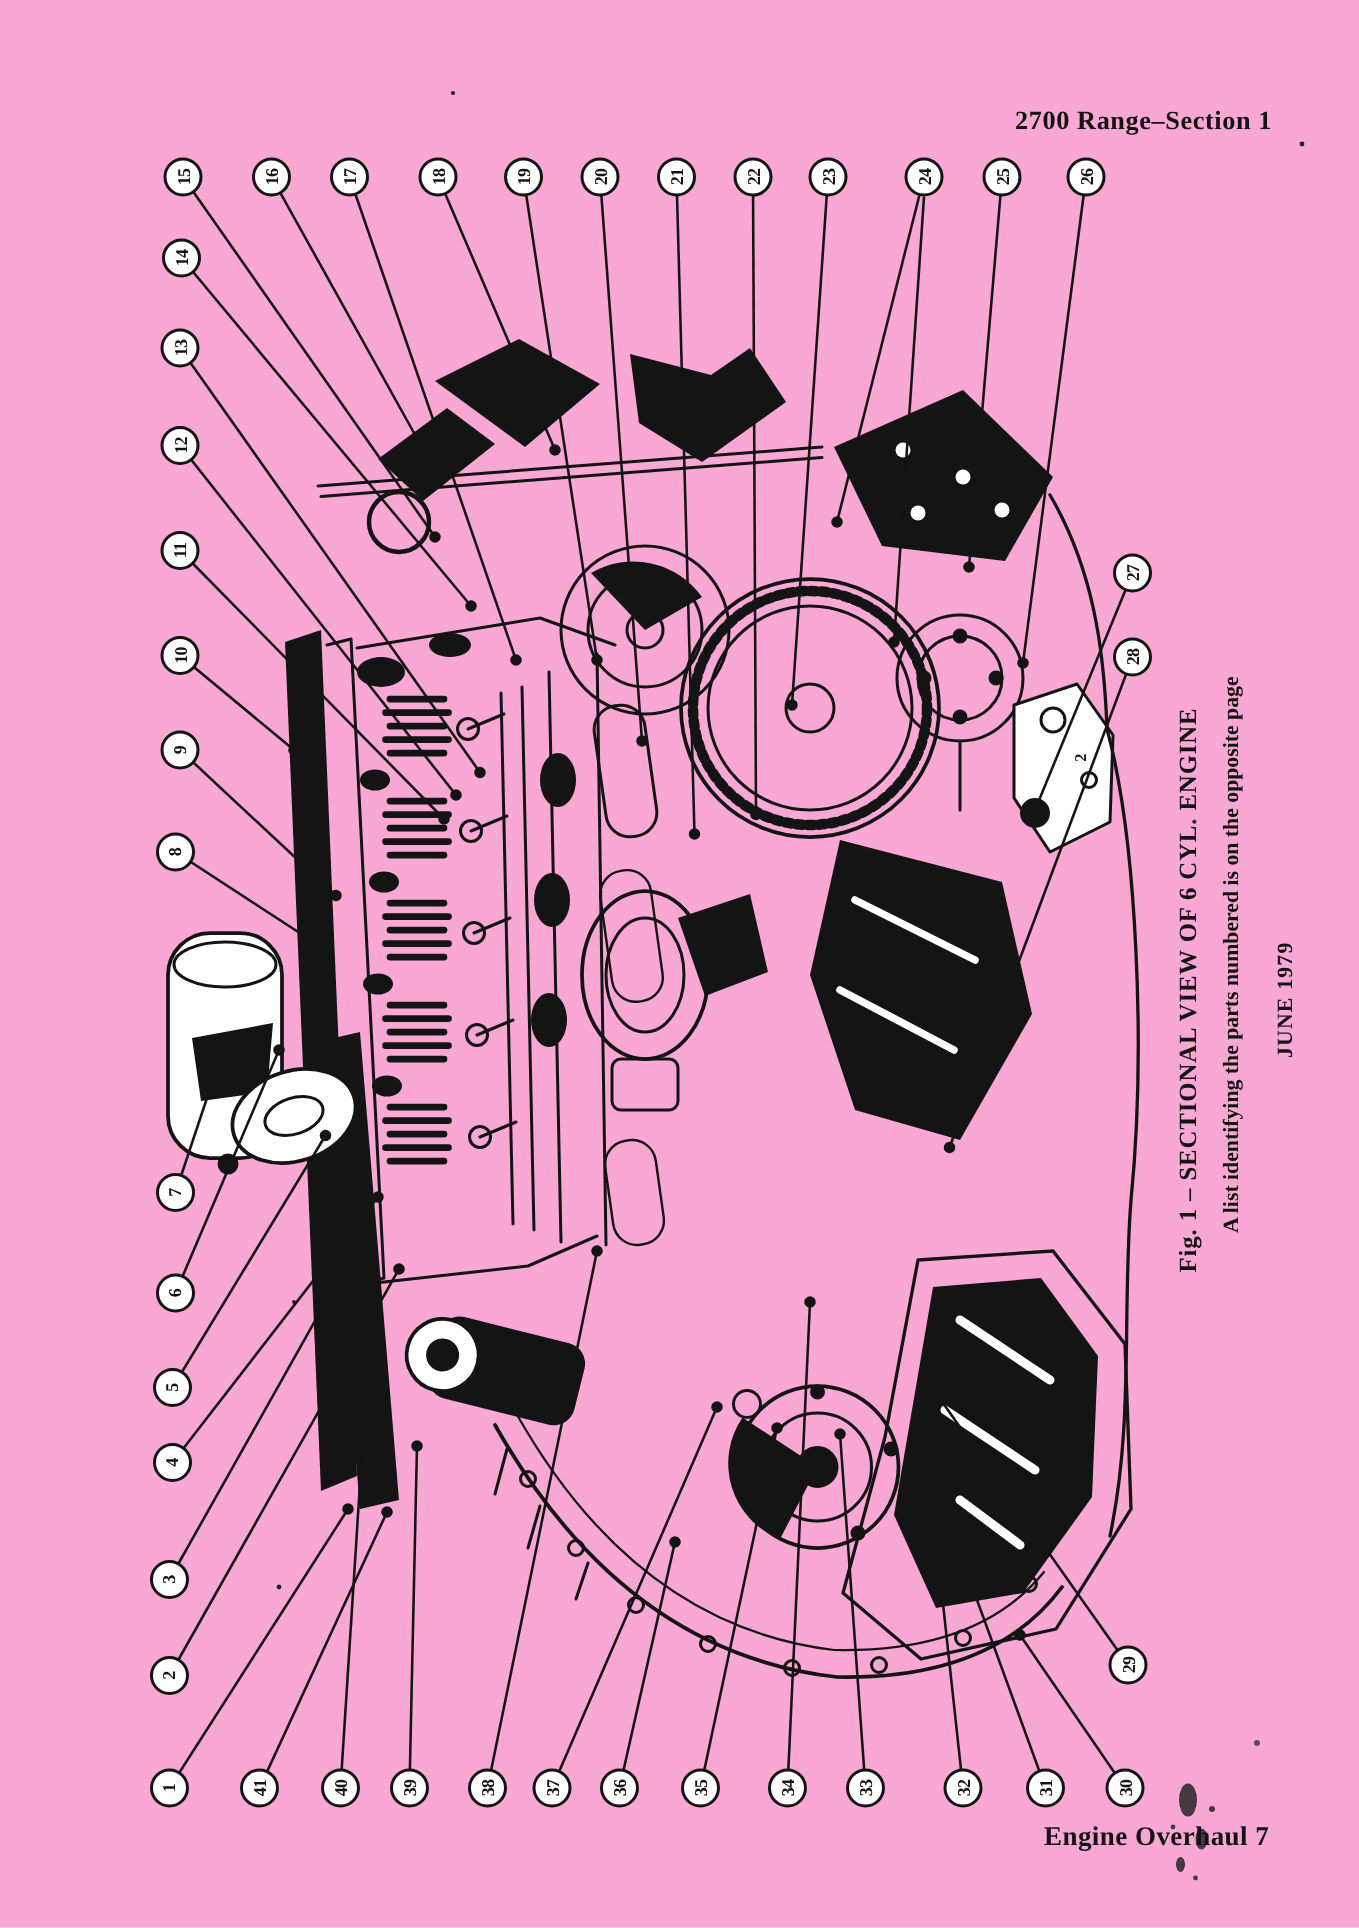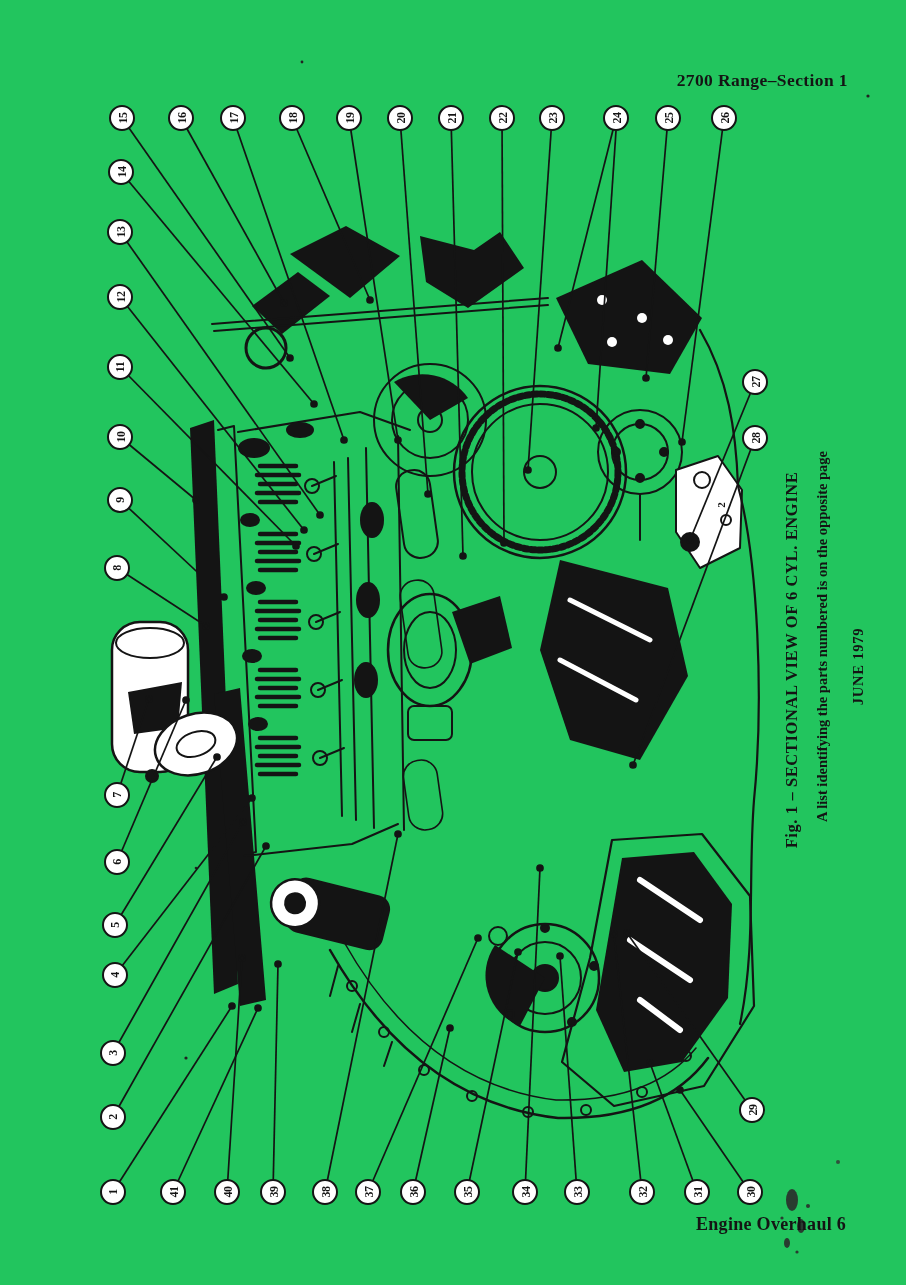--- a/index.html
+++ b/index.html
@@ -1,17 +1,17 @@
 <!DOCTYPE html>
 <html><head>
 <meta charset="utf-8">
 <style>
   html,body{margin:0;padding:0;background:#e8e8e4;}
   #page{
-    position:relative;width:906px;height:1285px;background:#22c55e;
+    position:relative;width:906px;height:1285px;background:#f9a8d4;
     font-family:"Liberation Serif",serif;color:#141414;overflow:hidden;
     margin:0 auto;
   }
   .abs{position:absolute;}
   #header-text{
     top:70px;right:58px;font-size:17.5px;font-weight:600;letter-spacing:.4px;
   }
   #footer-text{
     top:1214px;left:696px;font-size:18px;font-weight:600;letter-spacing:.3px;
   }
@@ -410,14 +410,14 @@
       </div>
     </div>
 
   <div id="header-text" class="abs">2700 Range–Section 1</div>
 
   <div id="caption-title" class="rot">Fig. 1 – SECTIONAL VIEW OF 6 CYL. ENGINE</div>
   <div id="caption-subtitle" class="rot">A list identifying the parts numbered is on the opposite page</div>
   <div id="caption-date" class="rot">JUNE 1979</div>
   <div id="bracket-part-label" class="rot">2</div>
 
-  <div id="footer-text" class="abs">Engine Overhaul 6</div>
+  <div id="footer-text" class="abs">Engine Overhaul 7</div>
 </div>
 
 </body></html>

